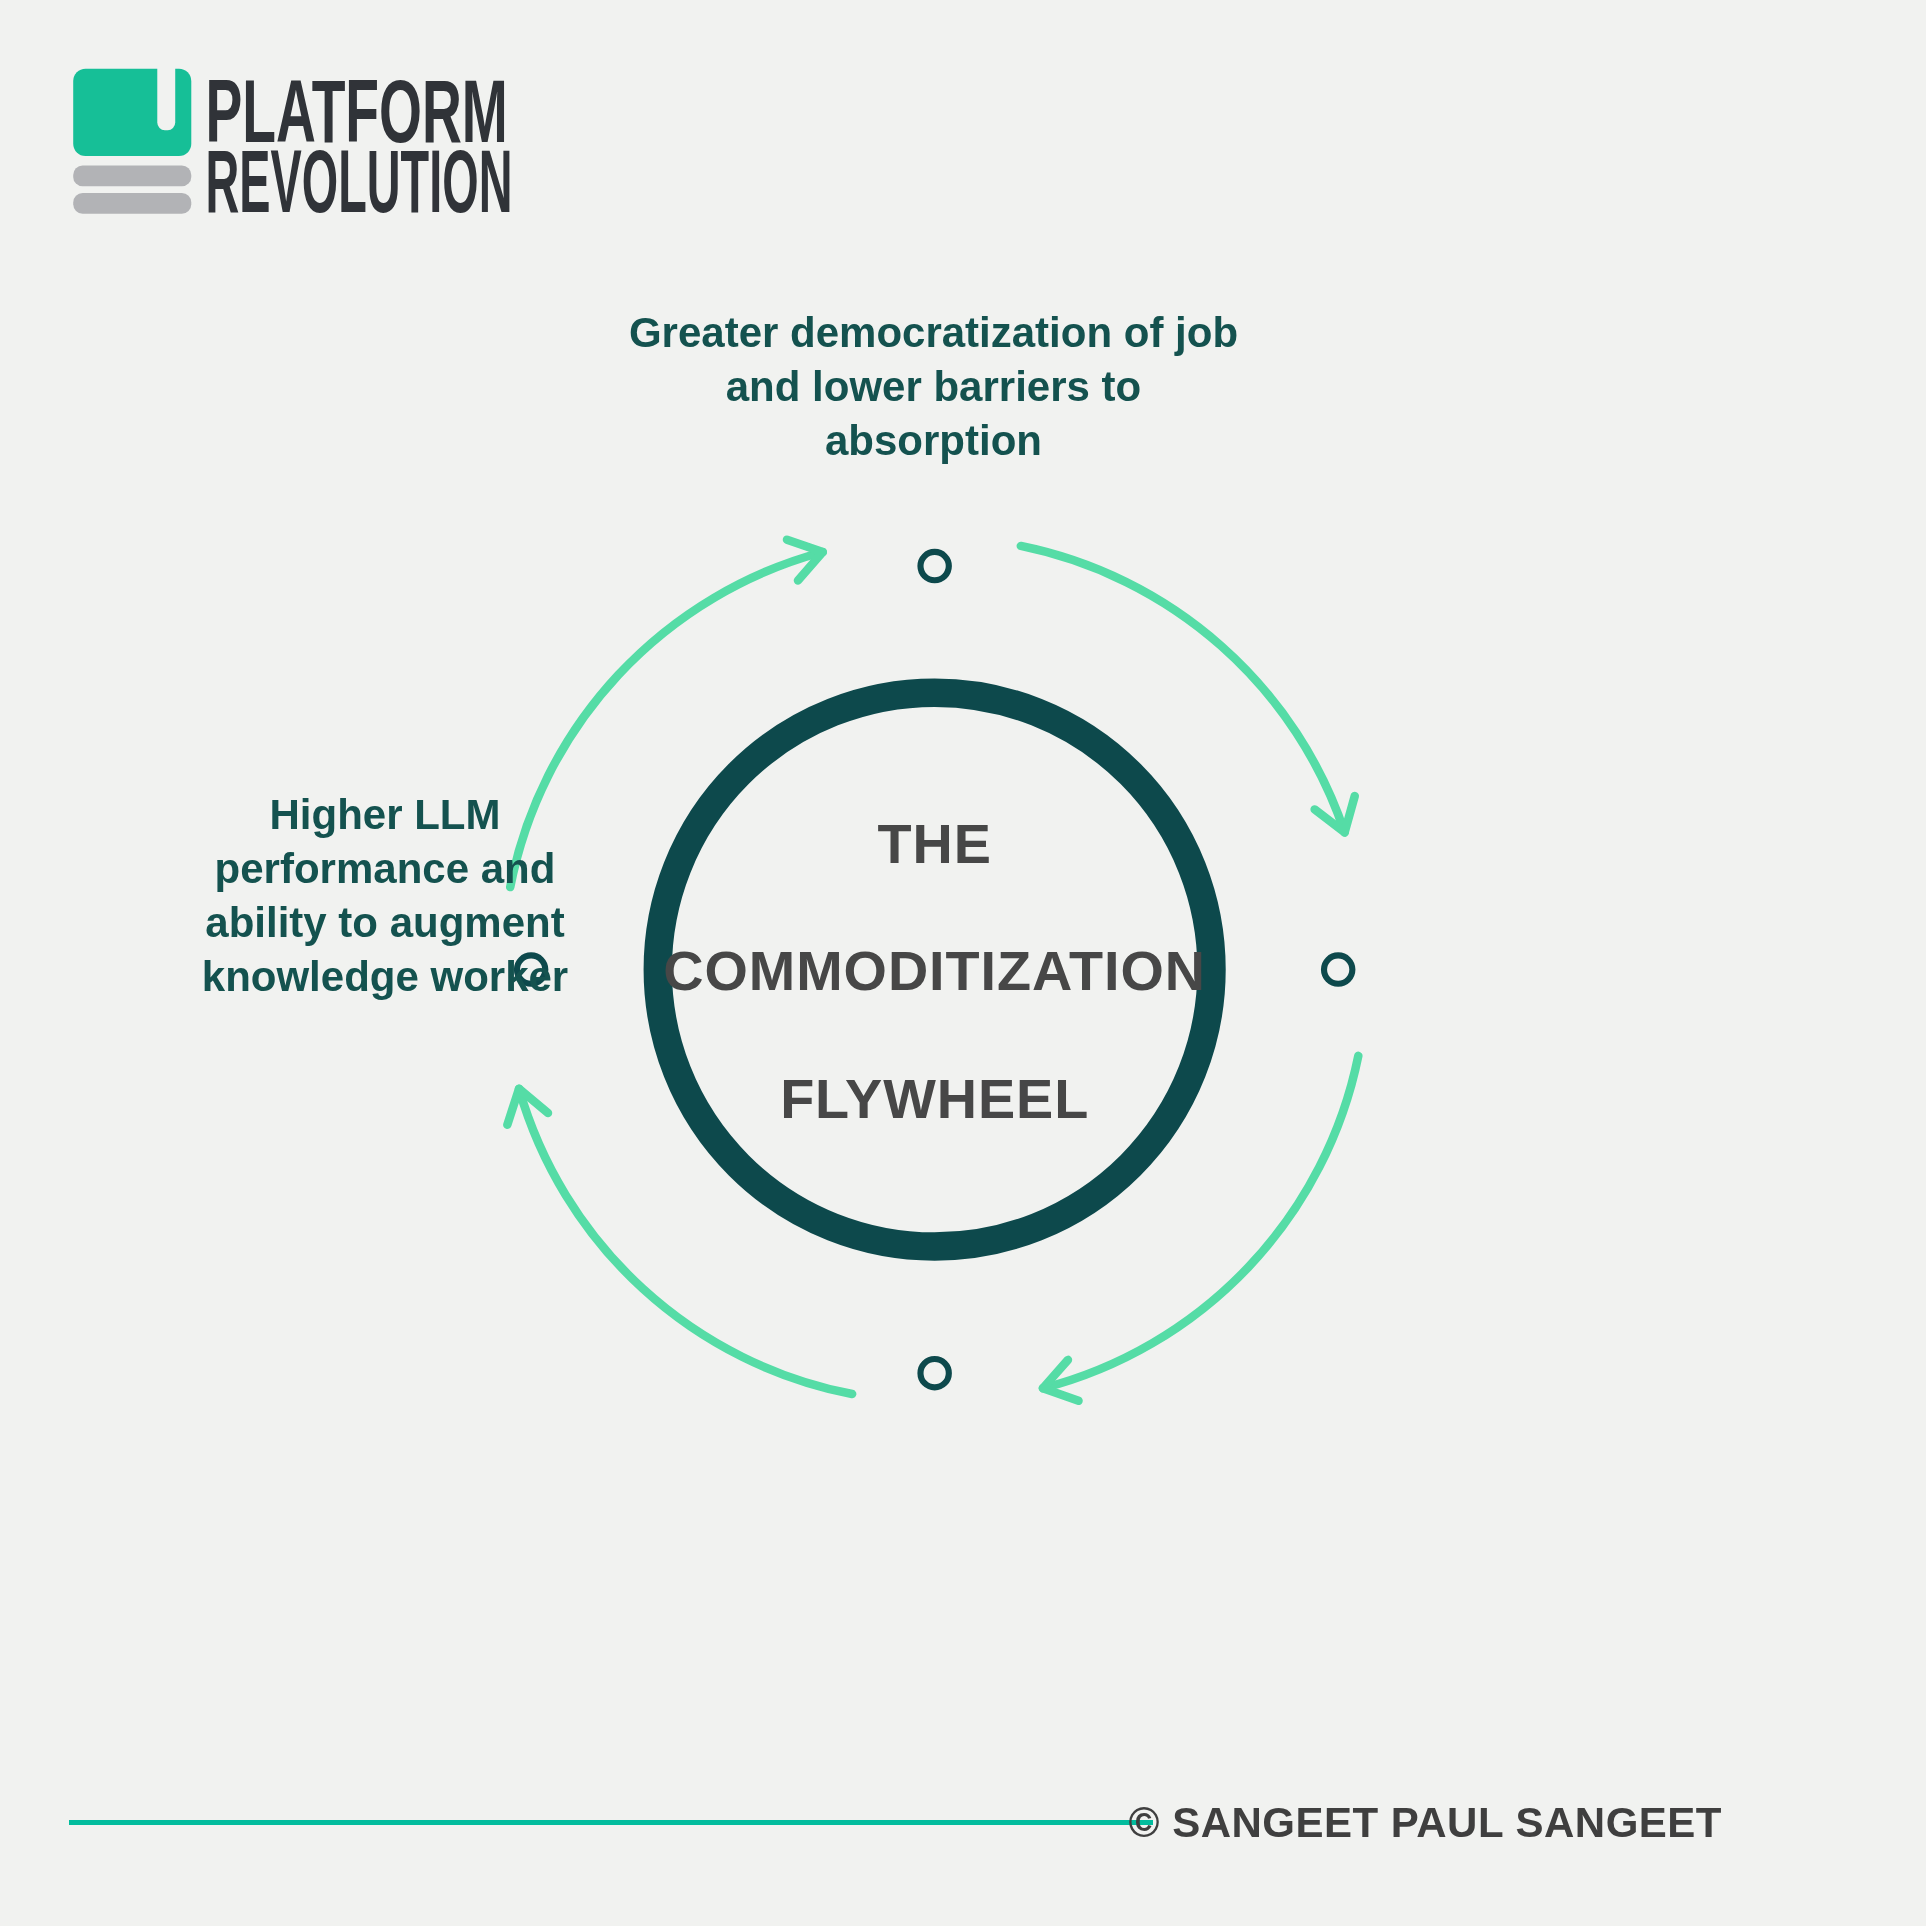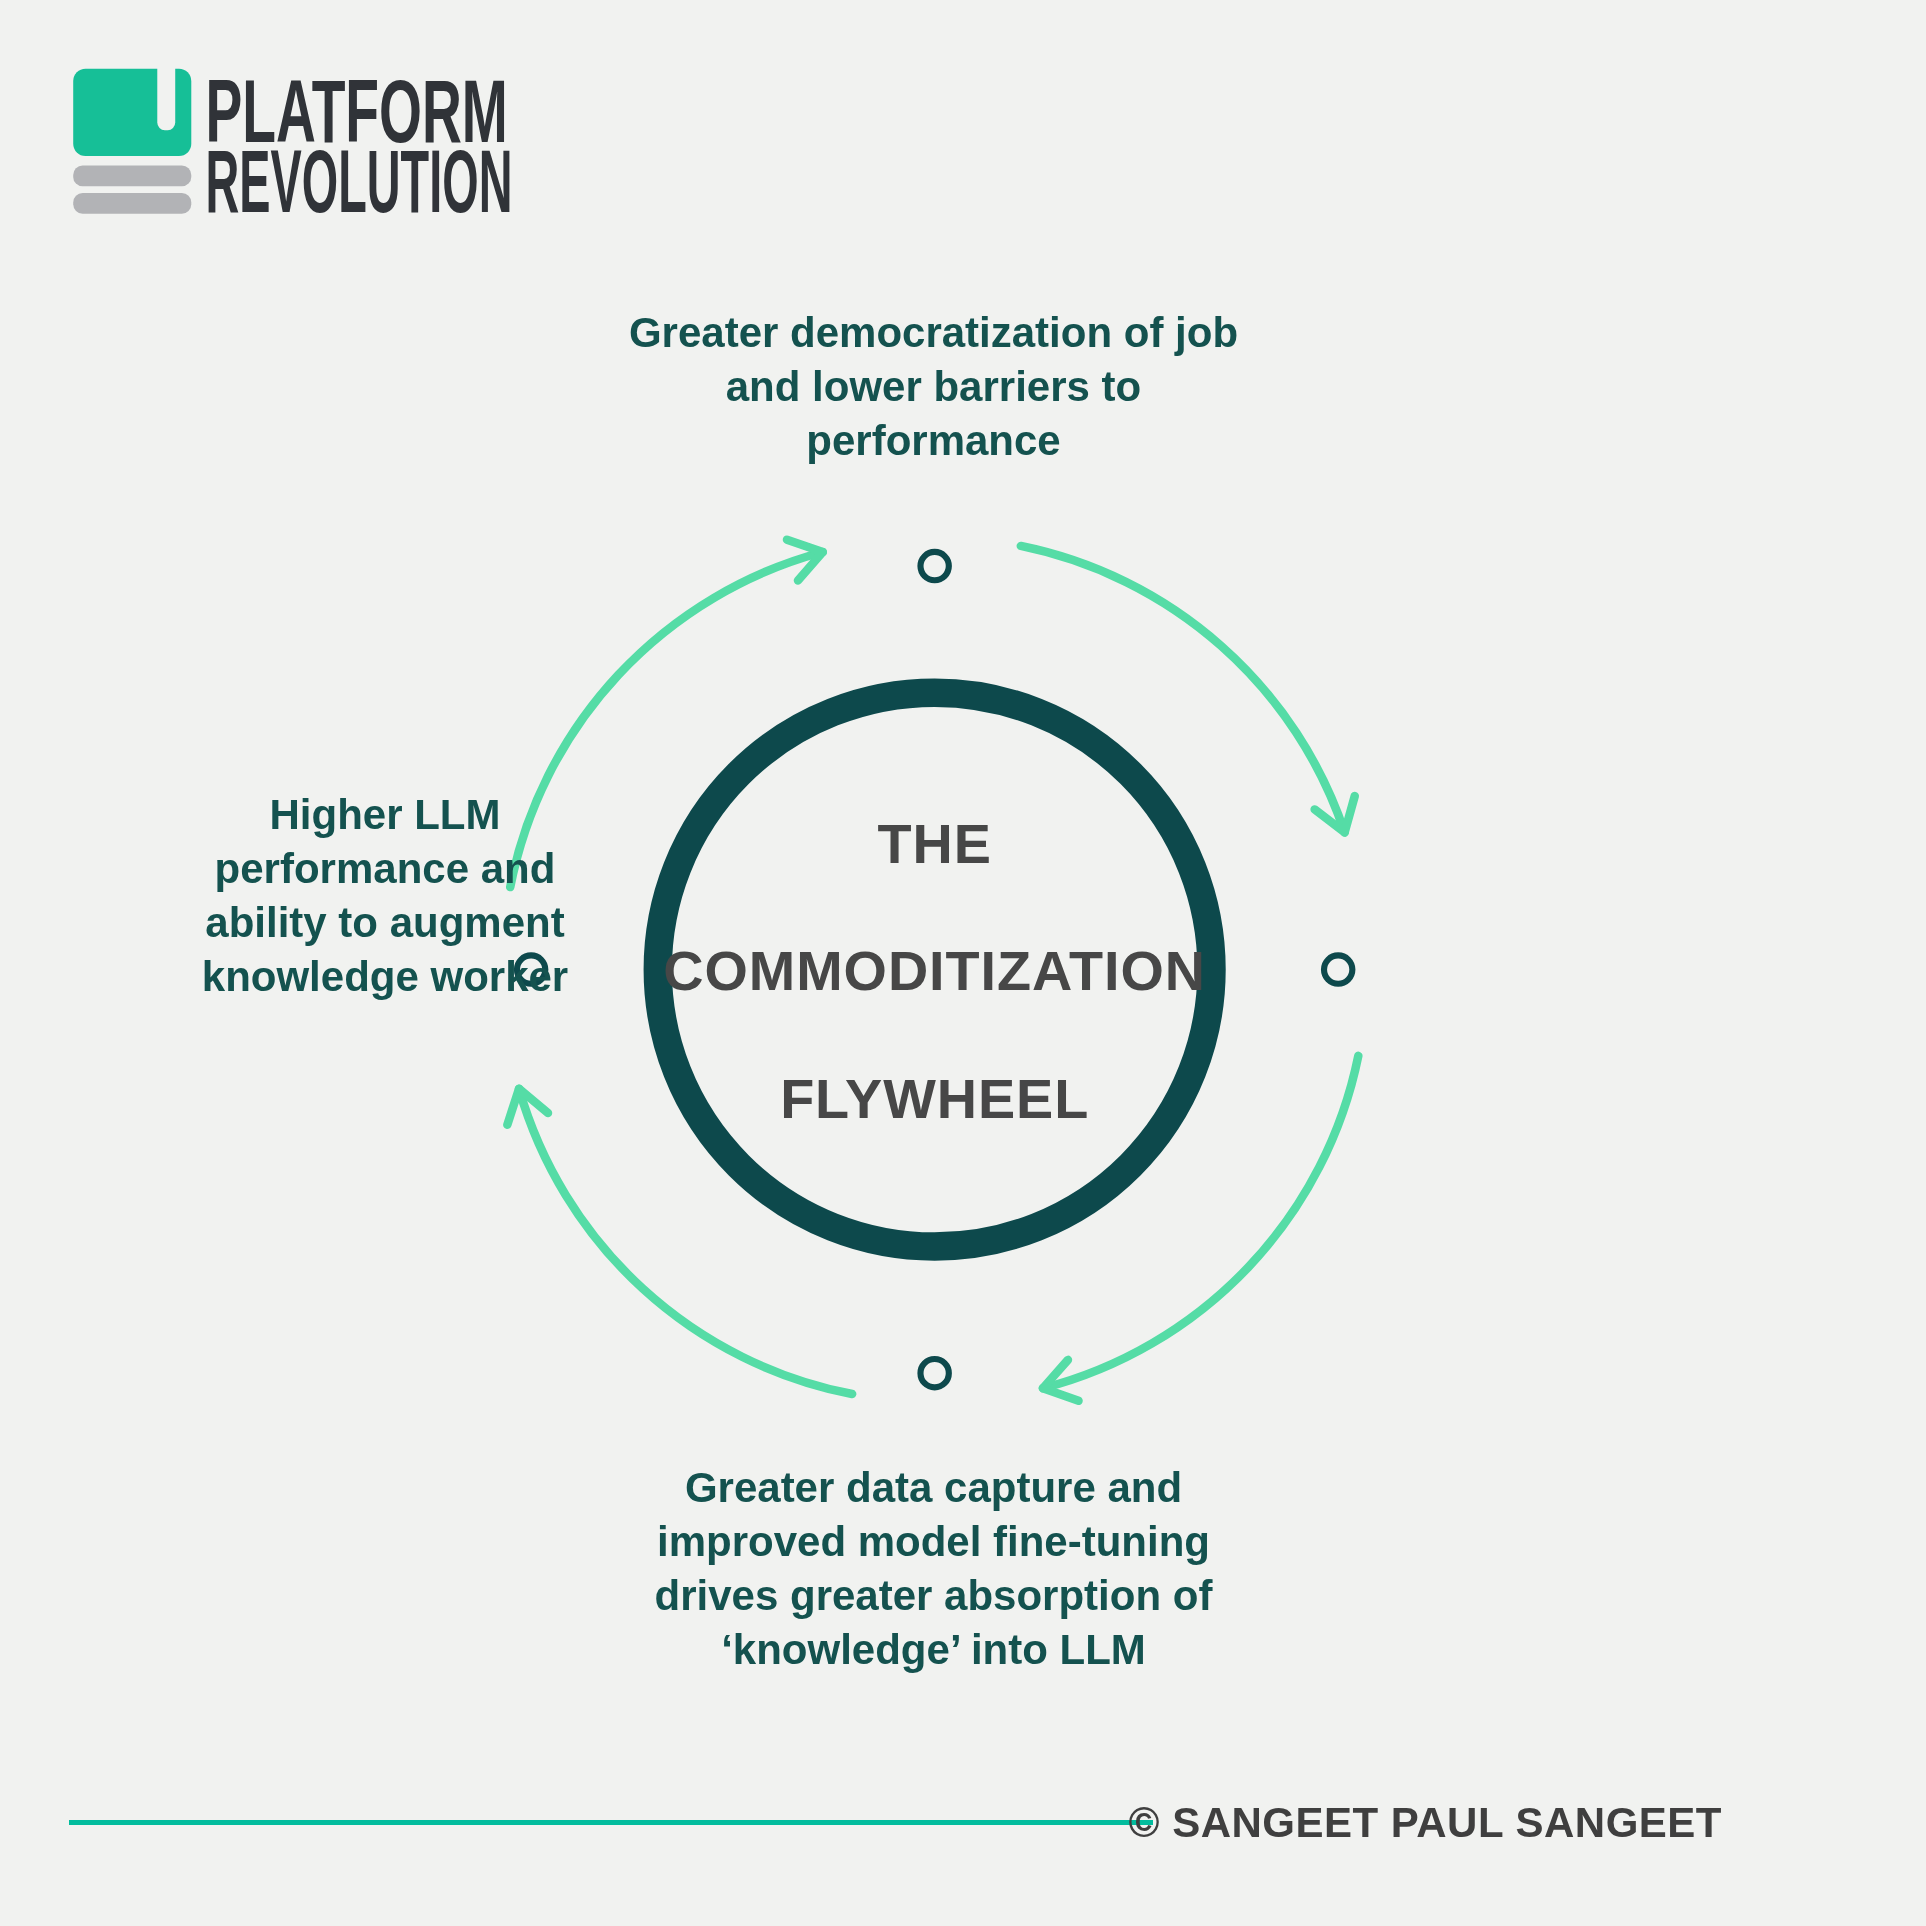--- a/index.html
+++ b/index.html
@@ -97,25 +97,21 @@
         <path d="M 1803.4 2950.2 A 915 915 0 0 1 1098.4 2304.2" fill="none" stroke="var(--mint)" stroke-width="18" stroke-linecap="round"></path>
         <path d="M 1073.7 2380.3 L 1098.4 2304.2 L 1159.7 2355.6" fill="none" stroke="var(--mint)" stroke-width="18" stroke-linecap="round" stroke-linejoin="round"></path>
       </g>
     <text class="flywheel-title" x="1978" y="1826">THE</text>
     <text class="flywheel-title" x="1978" y="2096">COMMODITIZATION</text>
     <text class="flywheel-title" x="1978" y="2366">FLYWHEEL</text>
   </svg>
 
   <div class="label label-top">Greater democratization of job
 and lower barriers to
-performance</div>
-  <div class="label label-bottom">Greater data capture and
-improved model fine-tuning
-drives greater absorption of
-‘knowledge’ into LLM</div>
+absorption</div>
   <div class="label label-left">Higher LLM
 performance and
 ability to augment
 knowledge worker</div>
 
   <div class="footer-line"></div>
   <div class="copyright">© SANGEET PAUL SANGEET</div>
 
 </div>
 

